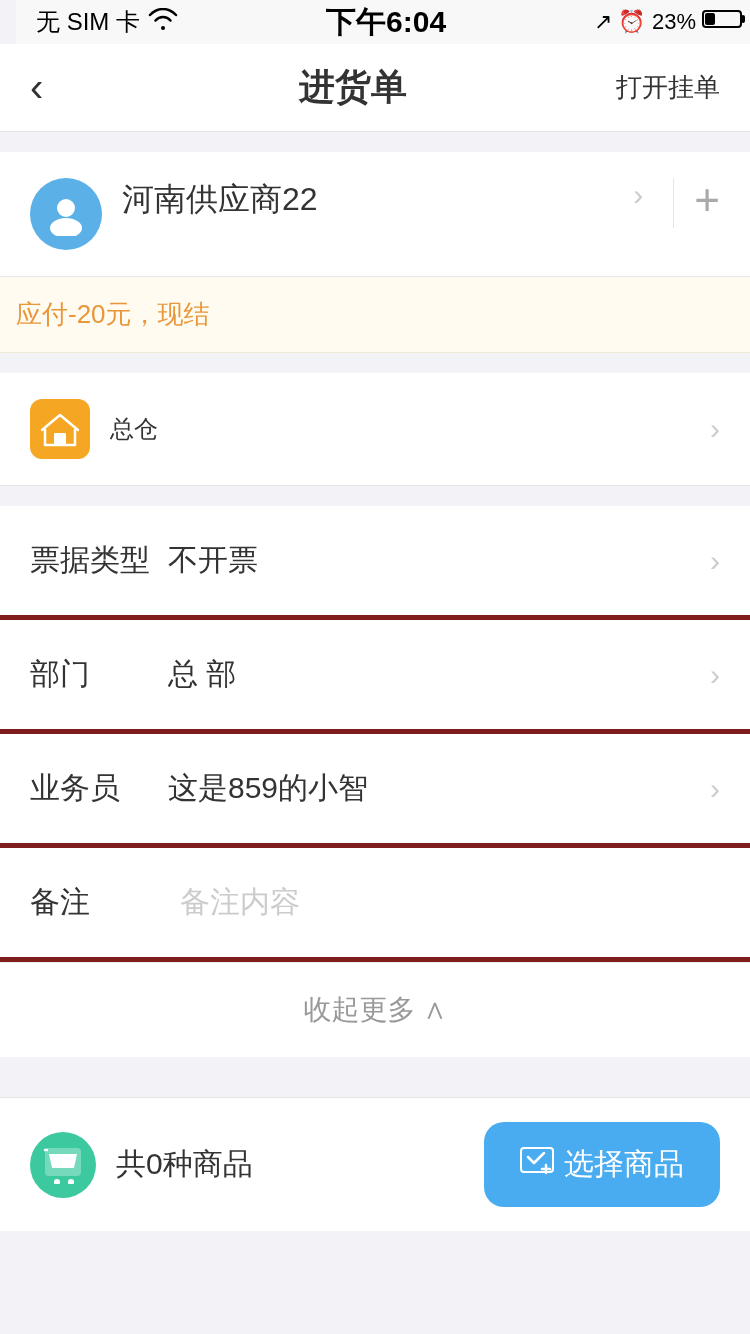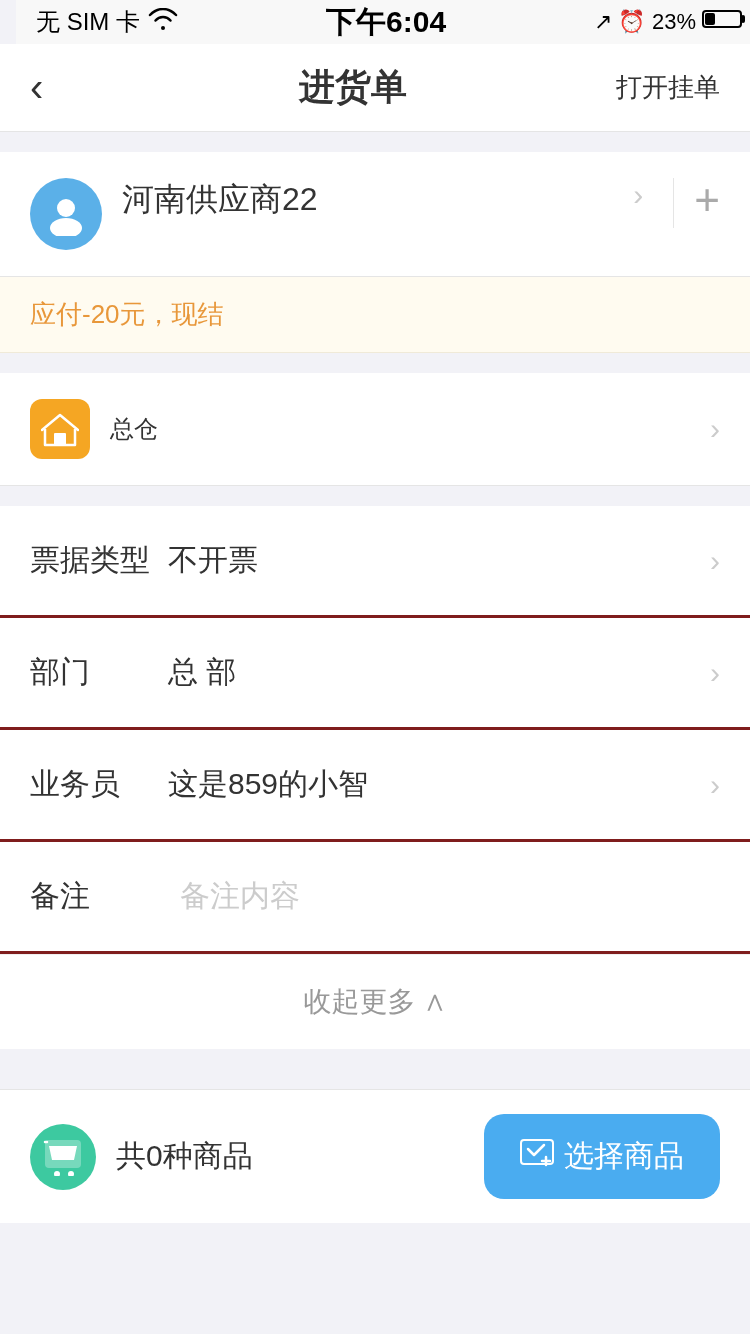--- a/index.html
+++ b/index.html
@@ -108,21 +108,21 @@
     .divider-vertical {
       width: 1px;
       height: 50px;
       background: #e5e5e5;
       margin: 0 20px 0 10px;
     }
 
     
     .notice-banner {
       background: #fffbf0;
-      padding: 20px 30px;
+      padding: 20px 16px;
       font-size: 26px;
       color: #e8973a;
       border-bottom: 1px solid #f0ead8;
     }
 
     
     .warehouse-row {
       display: flex;
       align-items: center;
       padding: 26px 30px;
@@ -147,21 +147,21 @@
     }
 
     
     .form-section {
       background: #fff;
     }
     .form-row {
       display: flex;
       align-items: center;
       padding: 34px 30px;
-      border-bottom: 3px solid #7f1d1d;
+      border-bottom: 5px solid #7f1d1d;
     }
     .form-label {
       font-size: 30px;
       color: #333;
       width: 120px;
       flex-shrink: 0;
     }
     .form-value {
       flex: 1;
       font-size: 30px;

